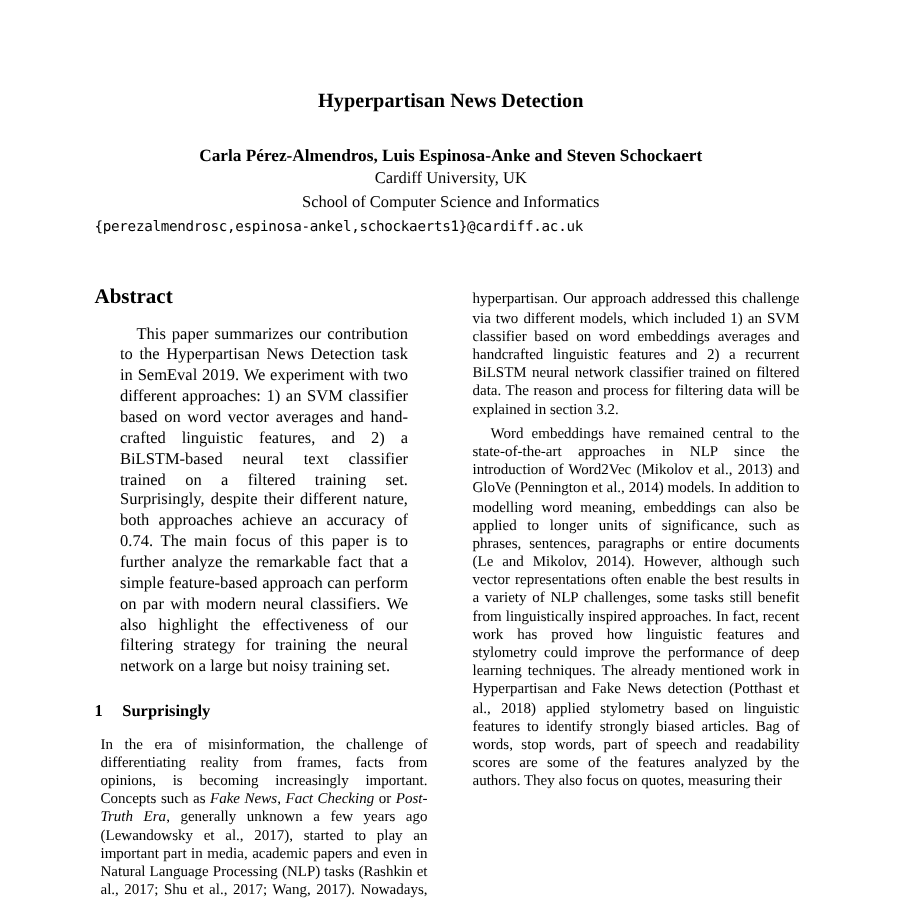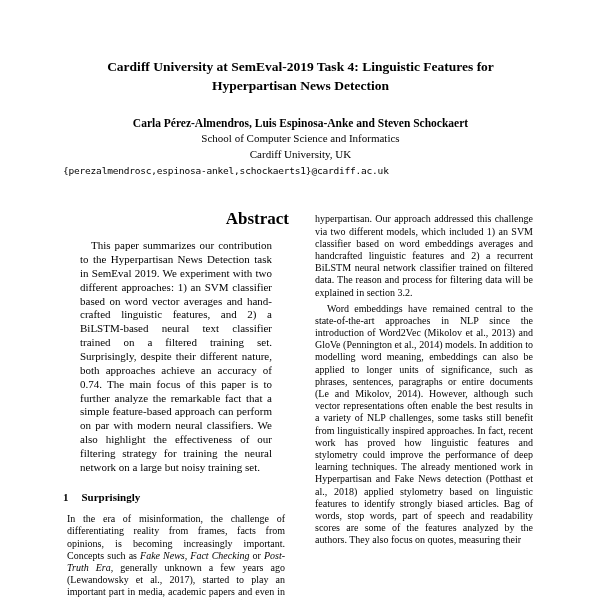--- a/index.html
+++ b/index.html
@@ -45,23 +45,23 @@
     gap: 22px;
     margin-top: 33px;
   }
   .col {
     width: 226px;
     font-size: 10px;
     line-height: 1.22;
     text-align: justify;
   }
   .abstract-heading {
-    text-align: right;
+    text-align: left;
     font-weight: bold;
-    font-size: 17px;
+    font-size: 14px;
     margin-bottom: 9px;
   }
   .abstract-body {
     padding: 0 13px;
     font-size: 11px;
     line-height: 1.26;
     text-align: justify;
   }
   .abstract-body p { text-indent: 11px; }
   .section-heading {
@@ -74,28 +74,27 @@
   p.indent { text-indent: 12px; }
   p + p { margin-top: 1px; }
   .it { font-style: italic; }
 </style>
 </head>
 <body>
 
 <div class="page">
 
   <div class="title">
-    <div>Cardiff University at SemEval-2019 Task 4: Linguistic Features for</div>
     <div>Hyperpartisan News Detection</div>
   </div>
 
   <div class="authors">Carla Pérez-Almendros, Luis Espinosa-Anke and Steven Schockaert</div>
 
+  <div class="affil">Cardiff University, UK</div>
   <div class="affil">School of Computer Science and Informatics</div>
-  <div class="affil">Cardiff University, UK</div>
 
   <div class="email">{perezalmendrosc,espinosa-ankel,schockaerts1}@cardiff.ac.uk</div>
 
   <div class="columns">
 
     <div class="col">
       <div class="abstract-heading">Abstract</div>
       <div class="abstract-body">
         <p>This paper summarizes our contribution to the Hyperpartisan News Detection task in SemEval 2019. We experiment with two different approaches: 1) an SVM classifier based on word vector averages and hand-crafted linguistic features, and 2) a BiLSTM-based neural text classifier trained on a filtered training set. Surprisingly, despite their different nature, both approaches achieve an accuracy of 0.74. The main focus of this paper is to further analyze the remarkable fact that a simple feature-based approach can perform on par with modern neural classifiers. We also highlight the effectiveness of our filtering strategy for training the neural network on a large but noisy training set.</p>
       </div>

